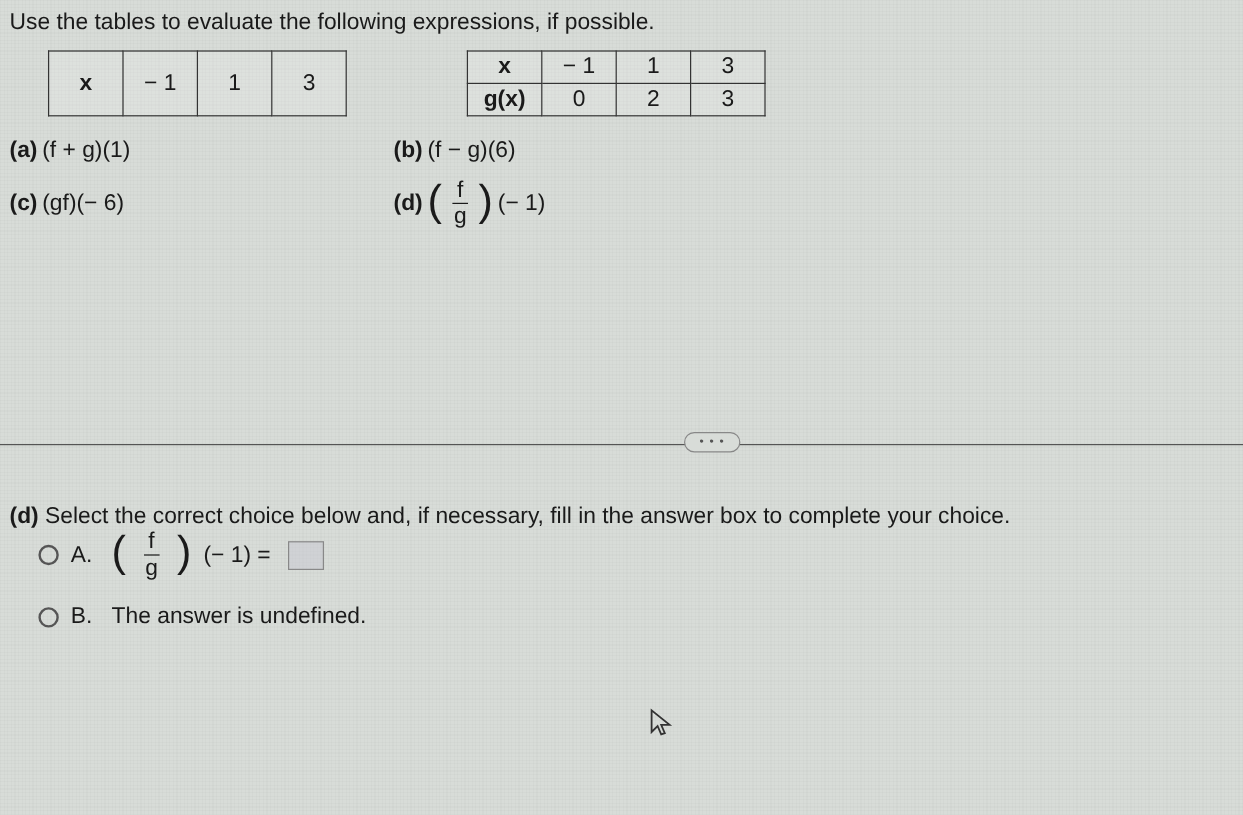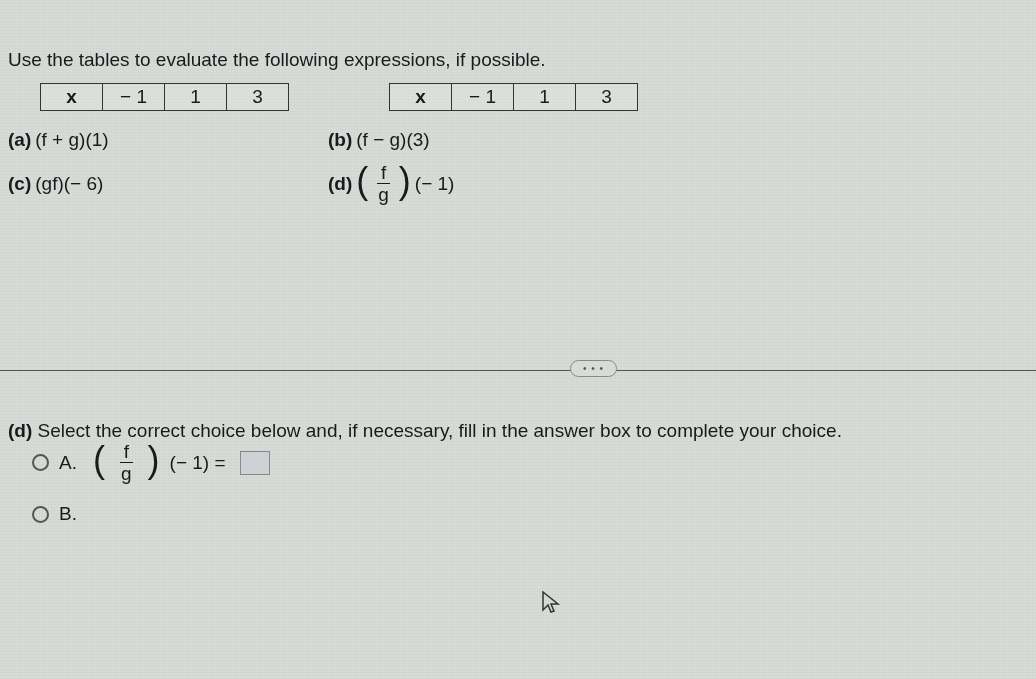--- a/index.html
+++ b/index.html
@@ -15,21 +15,20 @@
         repeating-linear-gradient(90deg, rgba(0,0,0,0.02) 0px, rgba(0,0,0,0.02) 1px, transparent 1px, transparent 3px);
       width: 1036px;
       height: 679px;
       color: #1a1a1a;
       position: relative;
       overflow: hidden;
     }
     .instruction {
       padding: 8px 8px 12px 8px;
       font-size: 19px;
-      margin-top: 41px;
     }
     .tables-row {
       display: flex;
       padding-left: 40px;
       gap: 100px;
       margin-bottom: 18px;
     }
     table.data-table {
       border-collapse: collapse;
     }
@@ -167,32 +166,38 @@
     </table>
 
   <table class="data-table">
     <tbody>
         <tr>
       <td class="header-cell">x</td>
       <td>− 1</td>
       <td>1</td>
       <td>3</td>
     </tr>
+    <tr>
+      <td class="header-cell">g(x)</td>
+      <td>0</td>
+      <td>2</td>
+      <td>3</td>
+    </tr>
   </tbody>
     </table>
 </div>
 
 <div class="expressions-grid">
   <div class="expr-item">
     <span class="expr-label">(a)</span>
     <span>(f + g)(1)</span>
   </div>
   <div class="expr-item">
     <span class="expr-label">(b)</span>
-    <span>(f − g)(3)</span>
+    <span>(f − g)(6)</span>
   </div>
   <div class="expr-item">
     <span class="expr-label">(c)</span>
     <span>(gf)(− 6)</span>
   </div>
   <div class="expr-item">
     <span class="expr-label">(d)</span>
     <span class="big-paren">(</span>
     <span class="fraction">
       <span class="num">f</span>
@@ -224,20 +229,21 @@
         <span class="den">g</span>
       </span>
       <span class="big-paren">)</span>
       <span>(− 1) =</span>
       <span class="answer-box"></span>
     </div>
 
     <div class="choice-row">
       <span class="radio"></span>
       <span class="choice-label">B.</span>
+      <span>The answer is undefined.</span>
     </div>
   </div>
 </div>
 
 <div class="cursor-icon">
   <svg width="22" height="26" viewBox="0 0 22 26">
     <path d="M3 2 L3 20 L8 15 L11 22 L14 21 L11 14 L18 14 Z" fill="none" stroke="#333" stroke-width="1.5"></path>
   </svg>
 </div>
 

